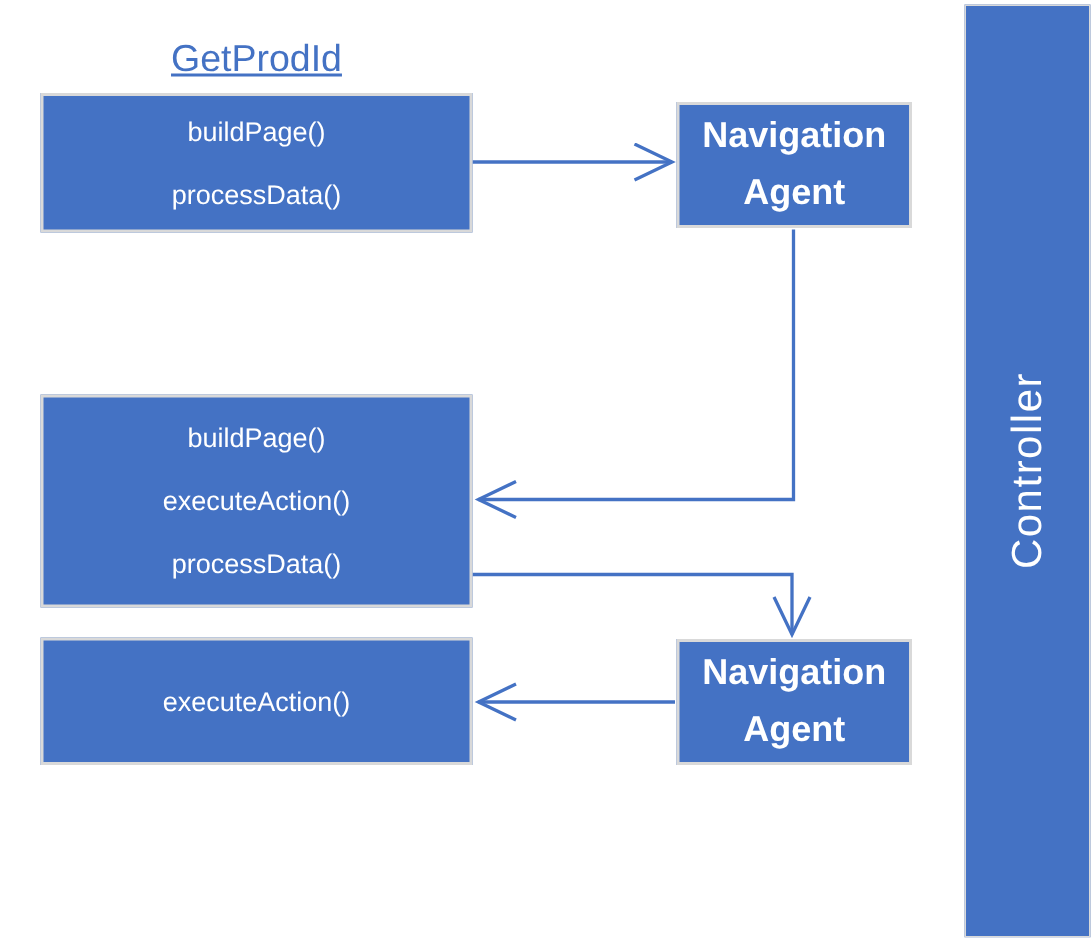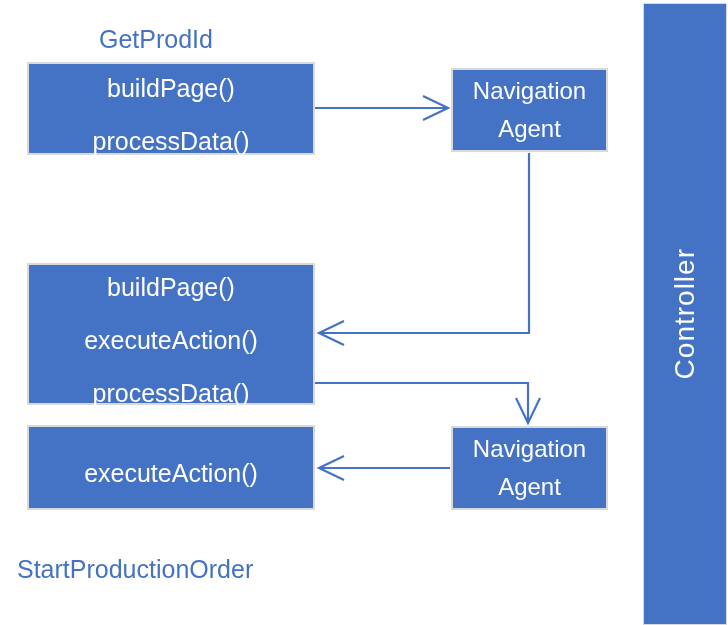--- a/index.html
+++ b/index.html
@@ -16,22 +16,22 @@
   }
   .box {
     position: absolute;
     background: var(--box-fill, #4472C4);
     border: 2px solid var(--box-border, #D9D9D9);
     color: var(--box-text, #ffffff);
     display: flex; flex-direction: column;
     align-items: center; justify-content: center;
     text-align: center;
   }
-  .method { font-size: 25px; line-height: 42px; white-space: nowrap; margin-top: 11px; }
-  .agent-label { font-size: 24px; line-height: 38px; width: 130px; }
+  .method { font-size: 18px; line-height: 42px; white-space: nowrap; }
+  .agent-label { font-size: 24px; line-height: 38px; width: 130px; font-weight: bold; }
   .group-label {
     position: absolute;
     color: var(--label-text, #4472C4);
     font-size: 25px; line-height: 30px;
     white-space: nowrap;
   }
   .group-label.centered { text-align: center; }
   .controller-box {
     position: absolute;
     left: 643px; top: 3px; width: 84px; height: 622px;
@@ -68,21 +68,21 @@
       <marker id="open-arrow" markerUnits="userSpaceOnUse" markerWidth="32" markerHeight="30" refX="26" refY="13" orient="auto">
         <path d="M1,1 L26,13 L1,25" fill="none" stroke="var(--connector, #4472C4)" stroke-width="2.2"></path>
       </marker>
     </defs>
     <line class="wire" x1="315" y1="108" x2="448" y2="108" marker-end="url(#open-arrow)"></line>
     <polyline class="wire" points="529,153 529,333 319,333" marker-end="url(#open-arrow)"></polyline>
     <polyline class="wire" points="315,383 528,383 528,423" marker-end="url(#open-arrow)"></polyline>
     <line class="wire" x1="450" y1="468" x2="319" y2="468" marker-end="url(#open-arrow)"></line>
   </svg>
 
-  <div class="group-label centered" style="left:12px; top:24px; width:288px;">GetProdId</div>
+  <div class="group-label centered" style="left:27px; top:24px; width:288px;text-decoration:underline;">GetProdId</div>
 
   <div class="box" style="left:27px; top:62px; width:288px; height:93px;">
     <div class="method">buildPage()</div>
     <div class="method">processData()</div>
   </div>
 
   <div class="box" style="left:451px; top:68px; width:157px; height:84px;">
     <div class="agent-label">Navigation Agent</div>
   </div>
 
@@ -90,21 +90,20 @@
   <div class="box" style="left:27px; top:263px; width:288px; height:142px;">
     <div class="method">buildPage()</div>
     <div class="method">executeAction()</div>
     <div class="method">processData()</div>
   </div>
 
   <div class="box" style="left:27px; top:425px; width:288px; height:85px;">
     <div class="method">executeAction()</div>
   </div>
 
-  <div class="group-label" style="left:17px; top:554px;">StartProductionOrder</div>
 
   <div class="box" style="left:451px; top:426px; width:157px; height:84px;">
     <div class="agent-label">Navigation Agent</div>
   </div>
 
   <div class="controller-box">
     <span class="vtext">Controller</span>
   </div>
 
 </div>

